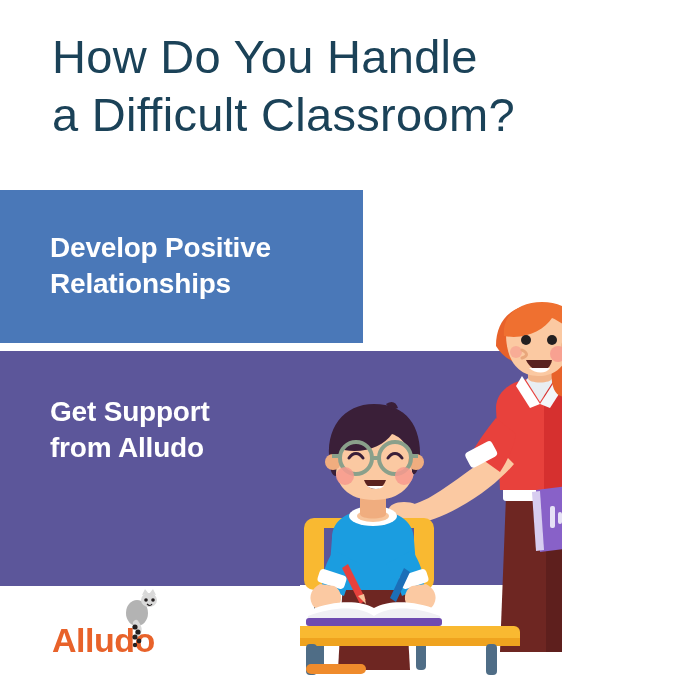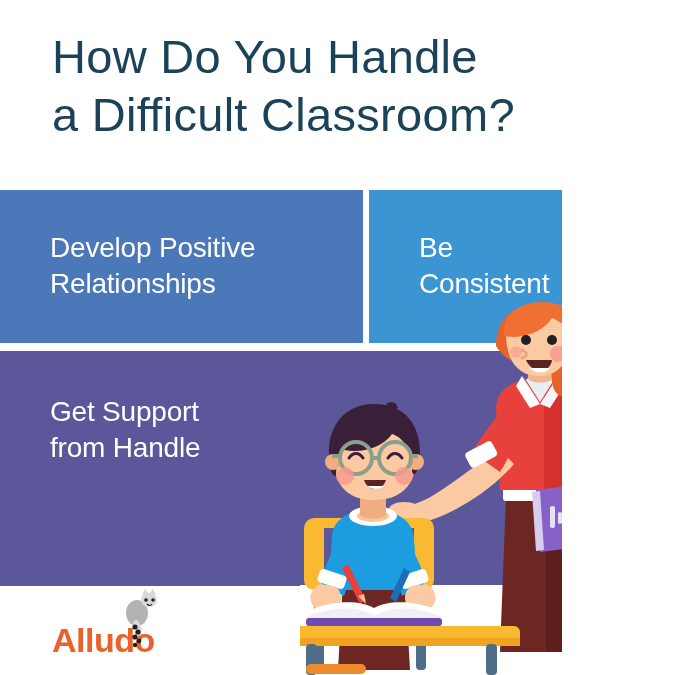--- a/index.html
+++ b/index.html
@@ -38,21 +38,21 @@
 
   
   .panel {
     position: absolute;
     box-sizing: border-box;
   }
   .panel-label {
     position: absolute;
     color: #ffffff;
     font-family: "Liberation Sans", sans-serif;
-    font-weight: normal;
+    font-weight: bold;
     font-size: 28px;
     line-height: 1.28;
     white-space: pre-line;
     letter-spacing: -0.2px;
   }
   #panel-relationships {
     left: 0px;
     top: 190px;
     width: 363px;
     height: 153px;
@@ -128,28 +128,24 @@
 <div class="poster">
 
   <div class="heading">How Do You Handle
 a Difficult Classroom?</div>
 
   <div class="panel" id="panel-relationships">
     <div class="panel-label">Develop Positive
 Relationships</div>
   </div>
 
-  <div class="panel" id="panel-consistent">
-    <div class="panel-label">Be
-Consistent</div>
-  </div>
 
   <div class="panel" id="panel-peers">
     <div class="panel-label">Get Support
-from Handle</div>
+from Alludo</div>
   </div>
 
   <div class="illustration">
     <svg viewBox="0 0 375 375" width="375" height="375" xmlns="http://www.w3.org/2000/svg">
 
       <rect x="0" y="285" width="375" height="90" fill="#ffffff"></rect>
 
       <path d="M206,196 L278,196 L288,352 L200,352 Z" fill="#6e2622"></path>
       <path d="M246,196 L278,196 L288,352 L246,352 Z" fill="#5e1f1d"></path>
 

